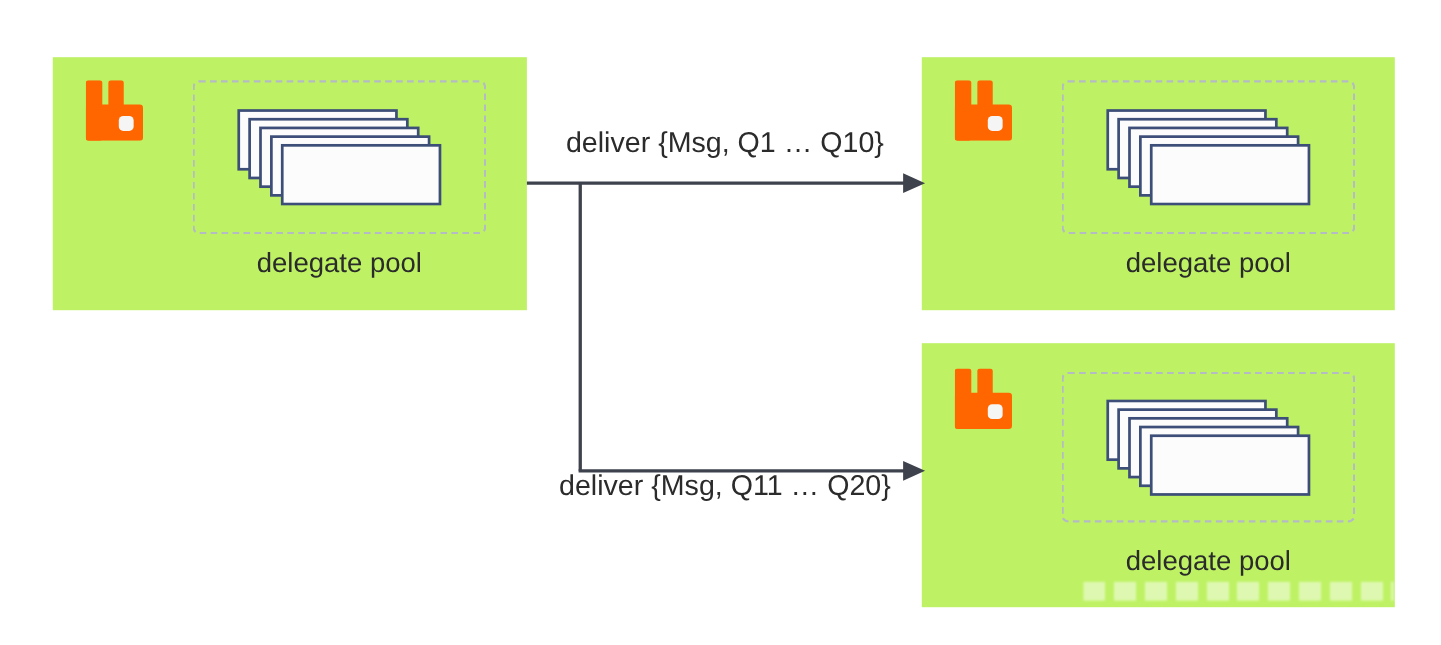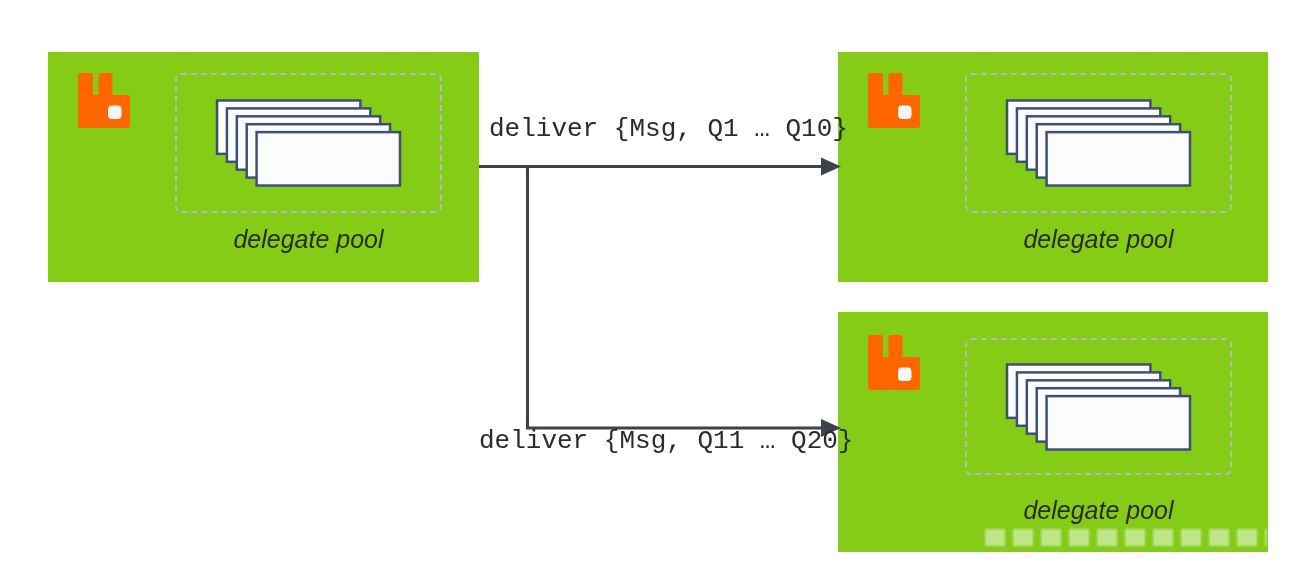--- a/index.html
+++ b/index.html
@@ -11,22 +11,21 @@
   .canvas {
     position: relative;
     width: 1310px;
     height: 586px;
     background: #ffffff;
     overflow: hidden;
   }
   
   .node {
     position: absolute;
-    background: #84cc16;
-    font-style: italic;
+    background: #bef264;
   }
   .n-left   { left: 48px;  top: 52px;  width: 431px; height: 230px; }
   .n-rtop   { left: 838px; top: 52px;  width: 430px; height: 230px; }
   .n-rbot   { left: 838px; top: 312px; width: 430px; height: 240px; }
 
   .rabbit {
     position: absolute;
     left: 30px; top: 21px;
     width: 52px; height: 55px;
   }
@@ -64,21 +63,20 @@
     width: 1310px; height: 586px;
     pointer-events: none;
   }
 
   .edge-label {
     position: absolute;
     font-size: 26px;
     color: #2b2b2b;
     text-align: center;
     white-space: nowrap;
-    font-family: Liberation Mono, monospace;
   }
   .edge-label.top    { left: 489px; top: 114px; width: 340px; }
   .edge-label.bottom { left: 479px; top: 426px; width: 360px; }
 
   
   .watermark {
     position: absolute;
     left: 985px; top: 529px;
     width: 282px; height: 17px;
     background: repeating-linear-gradient(

